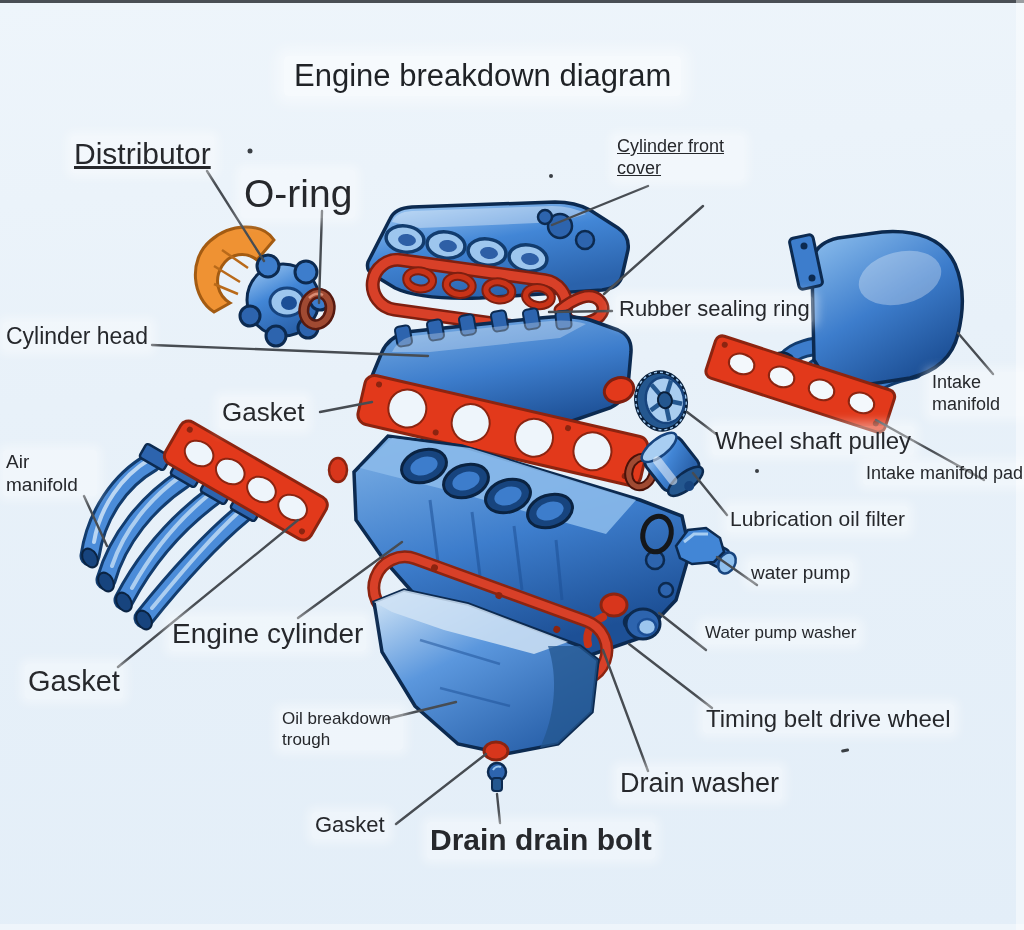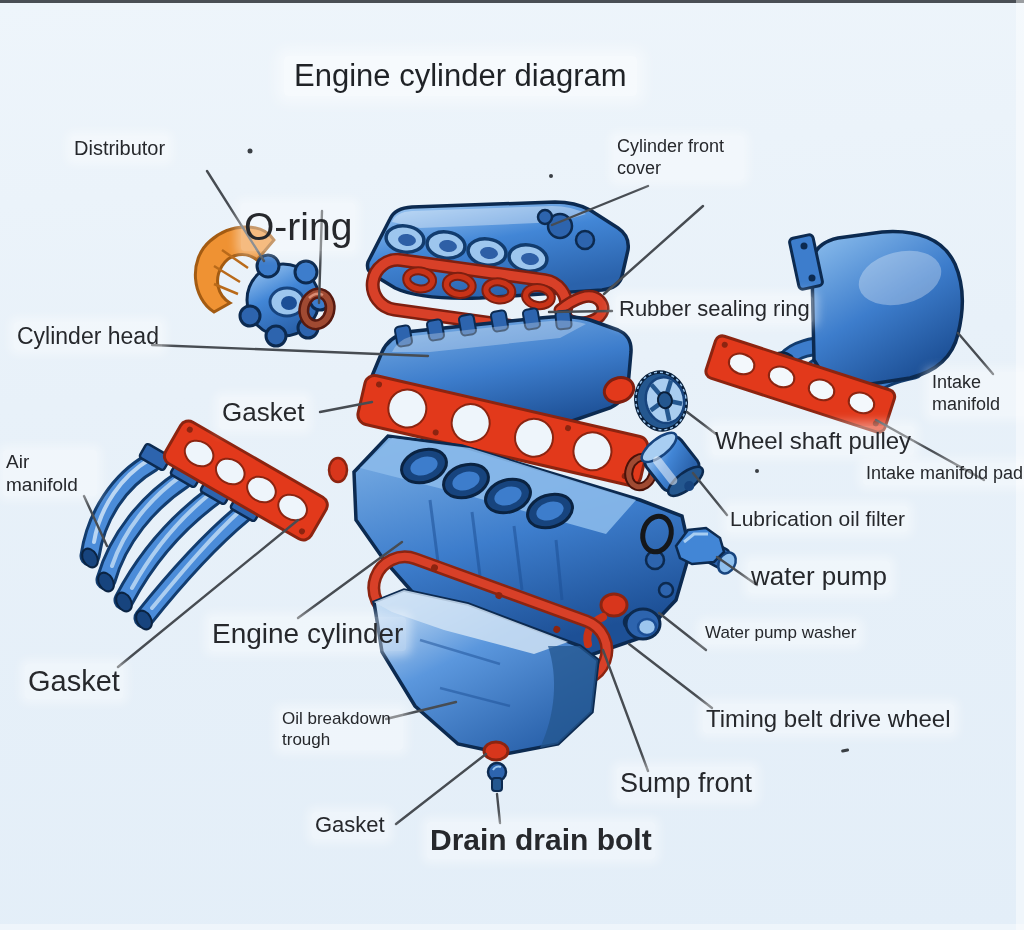--- a/index.html
+++ b/index.html
@@ -310,36 +310,36 @@
   </g>
 
   <g fill="#3a3f44">
     <circle cx="250" cy="151" r="2.5"></circle>
     <circle cx="551" cy="176" r="2"></circle>
     <circle cx="757" cy="471" r="2"></circle>
     <rect x="841" y="749" width="8" height="3" rx="1.5" transform="rotate(-12 845 750)"></rect>
   </g>
 </svg>
 
-<div class="title">Engine cylinder diagram</div>
-
-<div class="lbl" style="left:71px;top:136px;font-size:20px;">Distributor</div>
-<div class="lbl" style="left:241px;top:170px;font-size:39px;margin-top:33px;">O-ring</div>
-<div class="lbl wrap" style="left:614px;top:136px;font-size:18px;width:124px;">Cylinder front cover</div>
+<div class="title">Engine breakdown diagram</div>
+
+<div class="lbl" style="left:71px;top:136px;font-size:30px;text-decoration:underline;">Distributor</div>
+<div class="lbl" style="left:241px;top:170px;font-size:39px;">O-ring</div>
+<div class="lbl wrap" style="left:614px;top:136px;font-size:18px;width:124px;text-decoration:underline;">Cylinder front cover</div>
 <div class="lbl" style="left:616px;top:296px;font-size:22px;">Rubber sealing ring</div>
-<div class="lbl" style="left:14px;top:322px;font-size:23px;">Cylinder head</div>
+<div class="lbl" style="left:3px;top:322px;font-size:23px;">Cylinder head</div>
 <div class="lbl wrap" style="left:929px;top:372px;font-size:18px;width:92px;">Intake manifold</div>
 <div class="lbl" style="left:219px;top:397px;font-size:26px;">Gasket</div>
 <div class="lbl" style="left:712px;top:426px;font-size:24px;">Wheel shaft pulley</div>
 <div class="lbl" style="left:863px;top:463px;font-size:18px;">Intake manifold pad</div>
 <div class="lbl wrap" style="left:3px;top:450px;font-size:19px;width:88px;">Air manifold</div>
 <div class="lbl" style="left:727px;top:506px;font-size:21px;">Lubrication oil filter</div>
-<div class="lbl" style="left:748px;top:561px;font-size:26px;text-align:right;">water pump</div>
+<div class="lbl" style="left:748px;top:561px;font-size:19px;text-align:right;">water pump</div>
 <div class="lbl" style="left:702px;top:623px;font-size:17px;">Water pump washer</div>
-<div class="lbl" style="left:169px;top:617px;font-size:28px;margin-left:40px;">Engine cylinder</div>
+<div class="lbl" style="left:169px;top:617px;font-size:28px;">Engine cylinder</div>
 <div class="lbl" style="left:25px;top:664px;font-size:29px;">Gasket</div>
 <div class="lbl wrap" style="left:279px;top:709px;font-size:17px;width:118px;">Oil breakdown trough</div>
 <div class="lbl" style="left:703px;top:704px;font-size:24px;text-align:right;">Timing belt drive wheel</div>
-<div class="lbl" style="left:617px;top:767px;font-size:27px;">Sump front</div>
+<div class="lbl" style="left:617px;top:767px;font-size:27px;">Drain washer</div>
 <div class="lbl" style="left:312px;top:812px;font-size:22px;">Gasket</div>
 <div class="lbl" style="left:427px;top:822px;font-size:30px;font-weight:bold;">Drain drain bolt</div>
 
 </div>
 
 </body></html>

